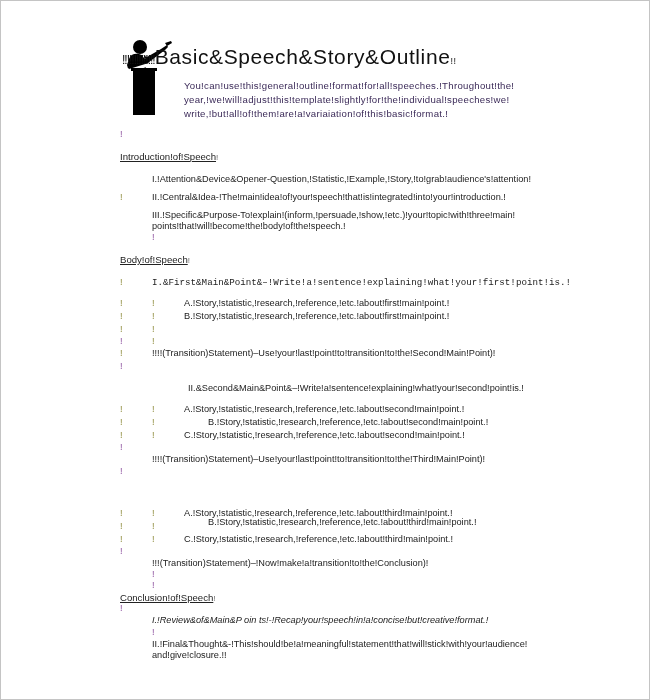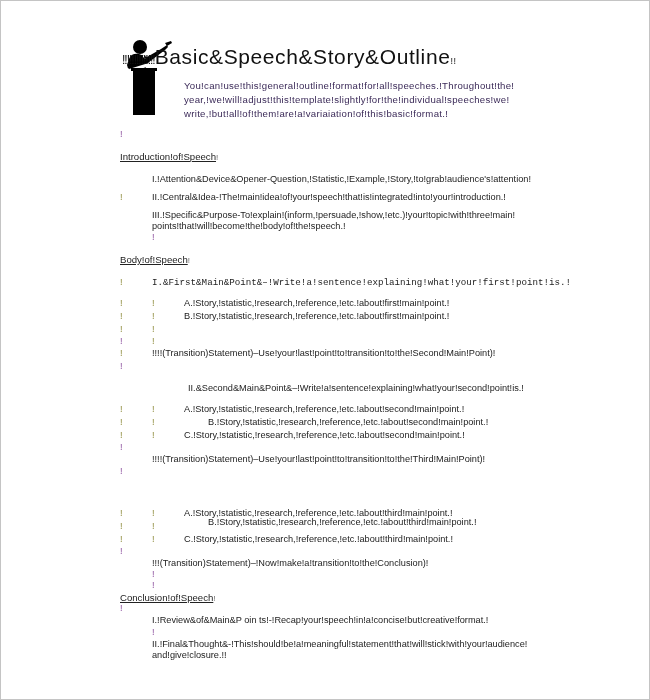--- a/index.html
+++ b/index.html
@@ -108,18 +108,18 @@
   <div class="abs t" style="left:183px; top:533px;">C.!Story,!statistic,!research,!reference,!etc.!about!third!main!point.!</div>
   <div class="abs mkp" style="left:119px; top:545px;">!</div>
   <div class="abs t" style="left:151px; top:557px;">!!!(Transition)Statement)–!Now!make!a!transition!to!the!Conclusion)!</div>
   <div class="abs mkp" style="left:151px; top:568px;">!</div>
   <div class="abs mkp" style="left:151px; top:579px;">!</div>
 
   <div class="abs heading" style="left:119px; top:591px;">
     <span class="u">Conclusion!of!Speech</span><span class="bang">!</span>
   </div>
   <div class="abs mkp" style="left:119px; top:602px;">!</div>
-  <div class="abs t" style="left:151px; top:614px;">I.!Review&amp;of&amp;Main&amp;P oin ts!-!Recap!your!speech!in!a!concise!but!creative!format.!</div>
+  <div class="abs t" style="left:151px; top:614px;font-style:italic;">I.!Review&amp;of&amp;Main&amp;P oin ts!-!Recap!your!speech!in!a!concise!but!creative!format.!</div>
   <div class="abs mkp" style="left:151px; top:626px;">!</div>
   <div class="abs t" style="left:151px; top:638px;">II.!Final&amp;Thought&amp;-!This!should!be!a!meaningful!statement!that!will!stick!with!your!audience!</div>
   <div class="abs t" style="left:151px; top:649px;">and!give!closure.!!</div>
 
 </div>
 
 </body></html>

